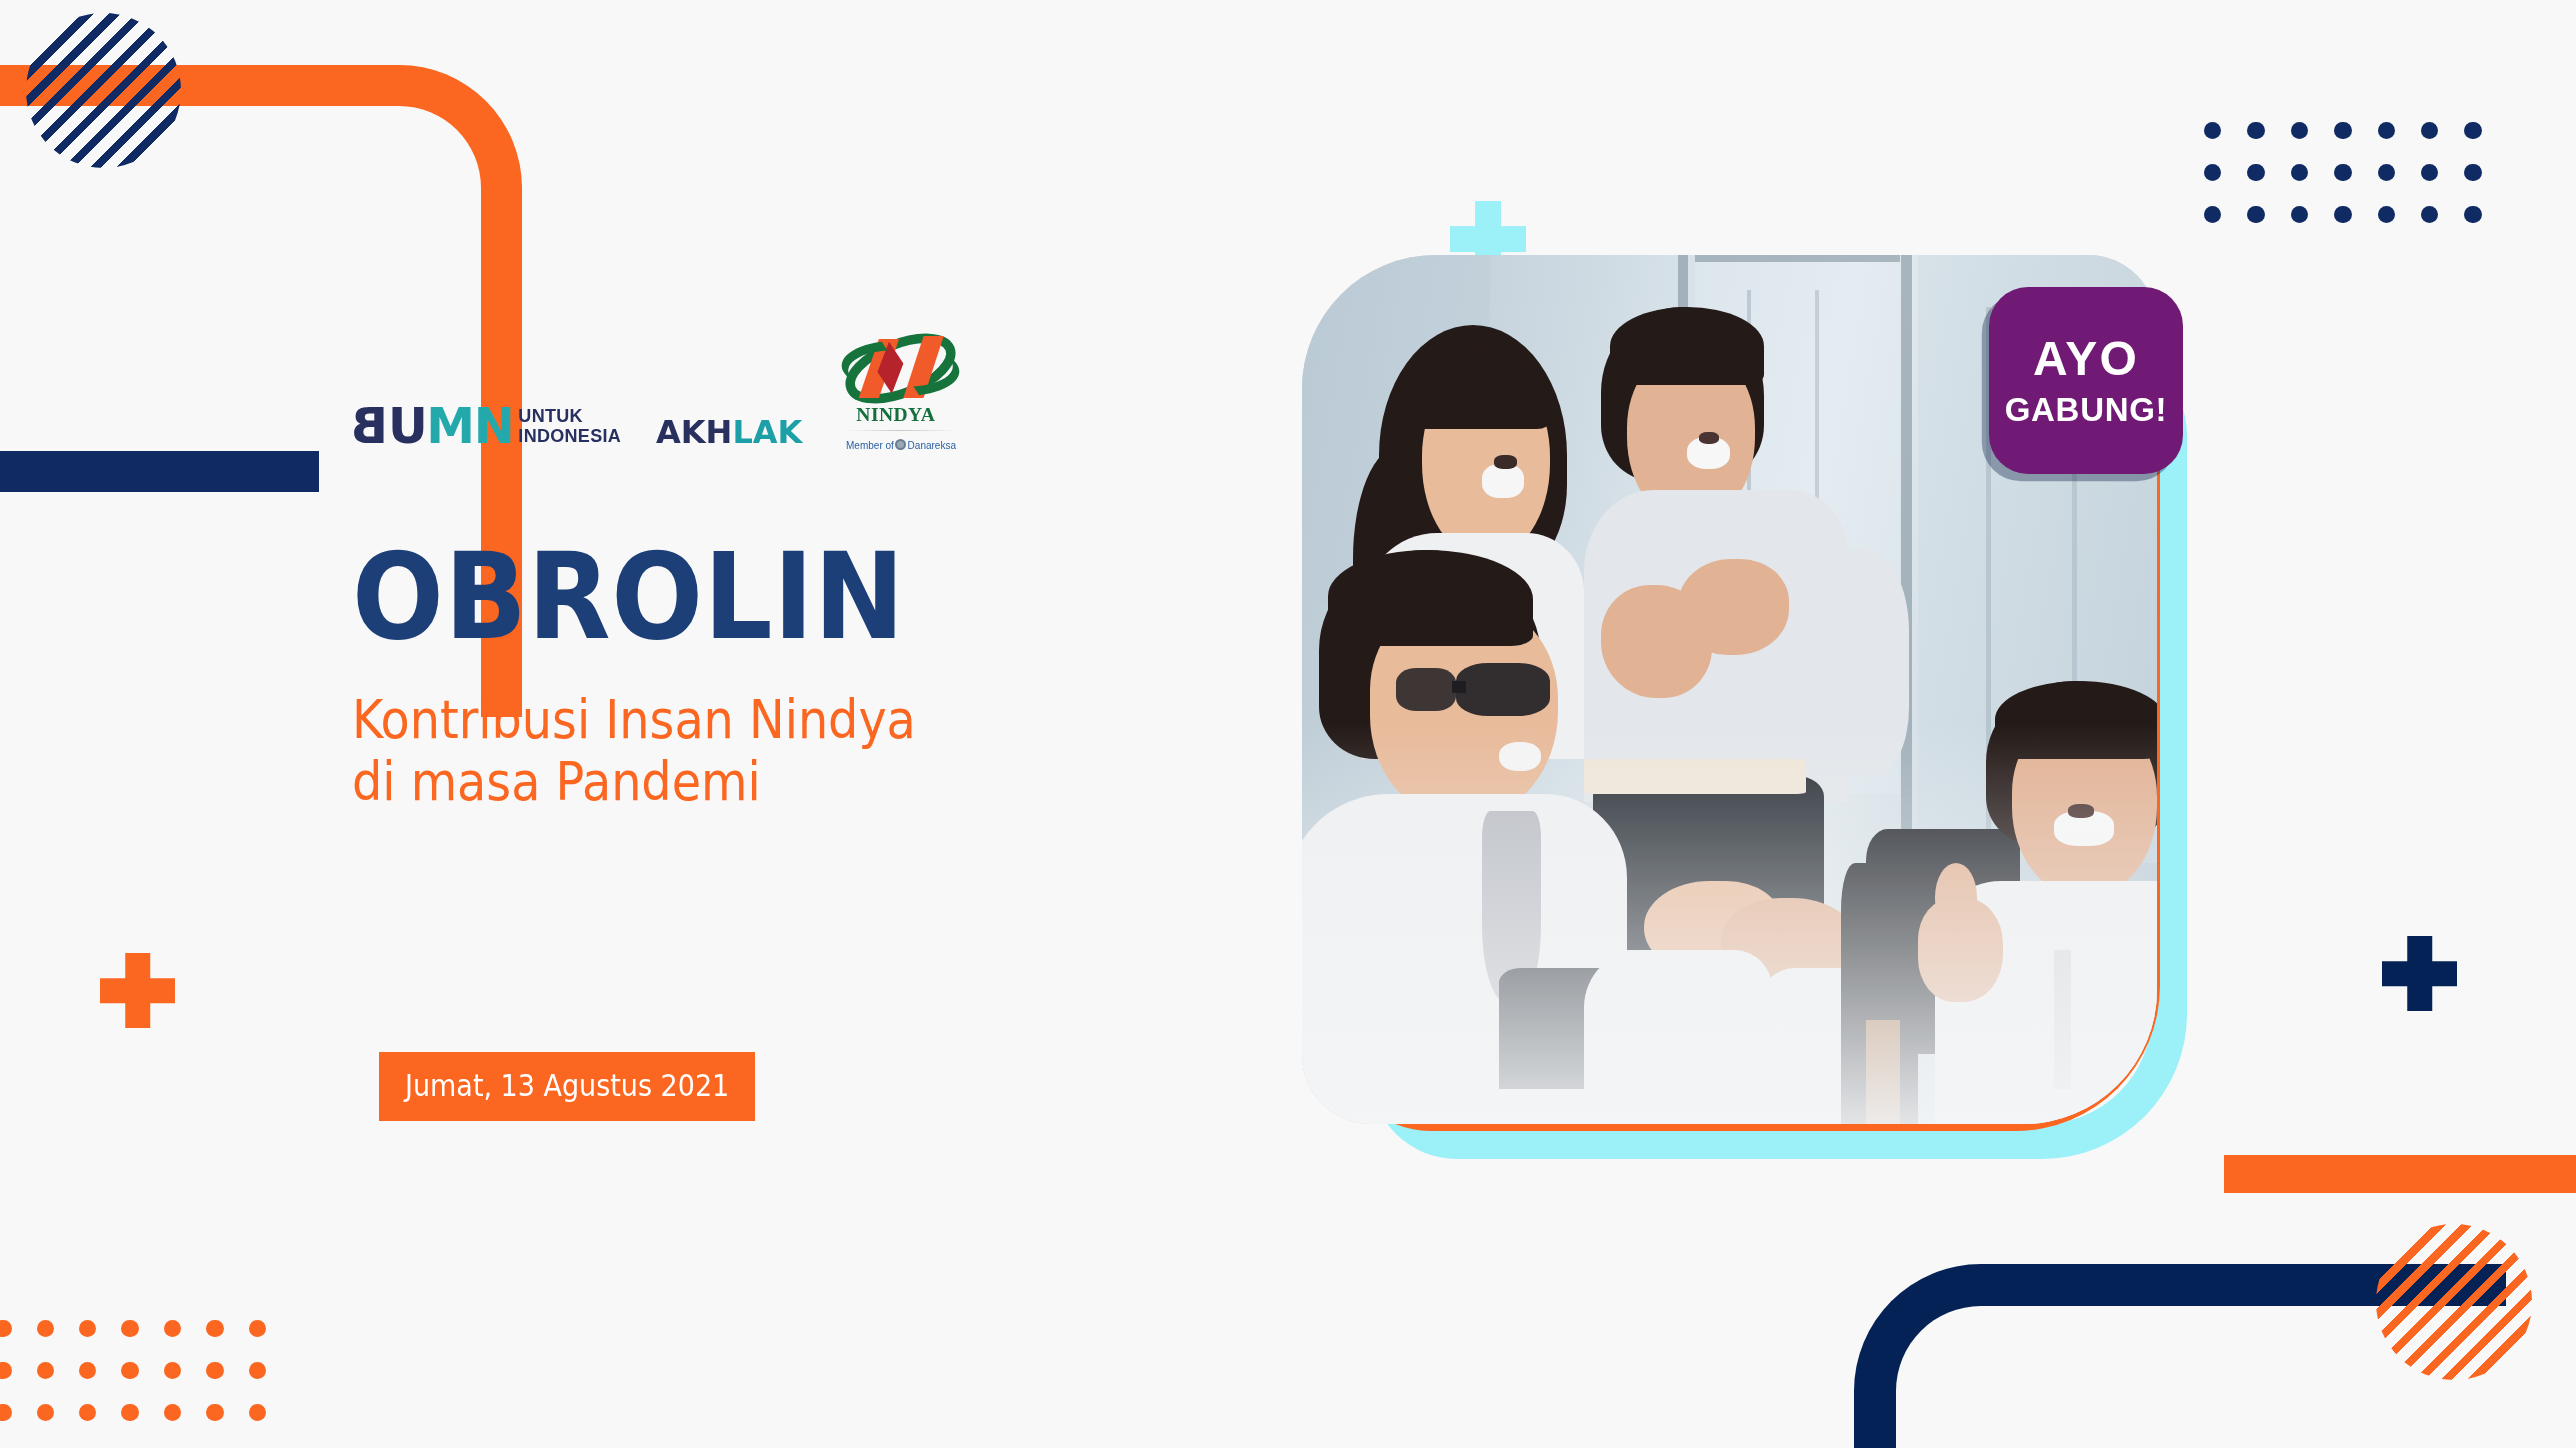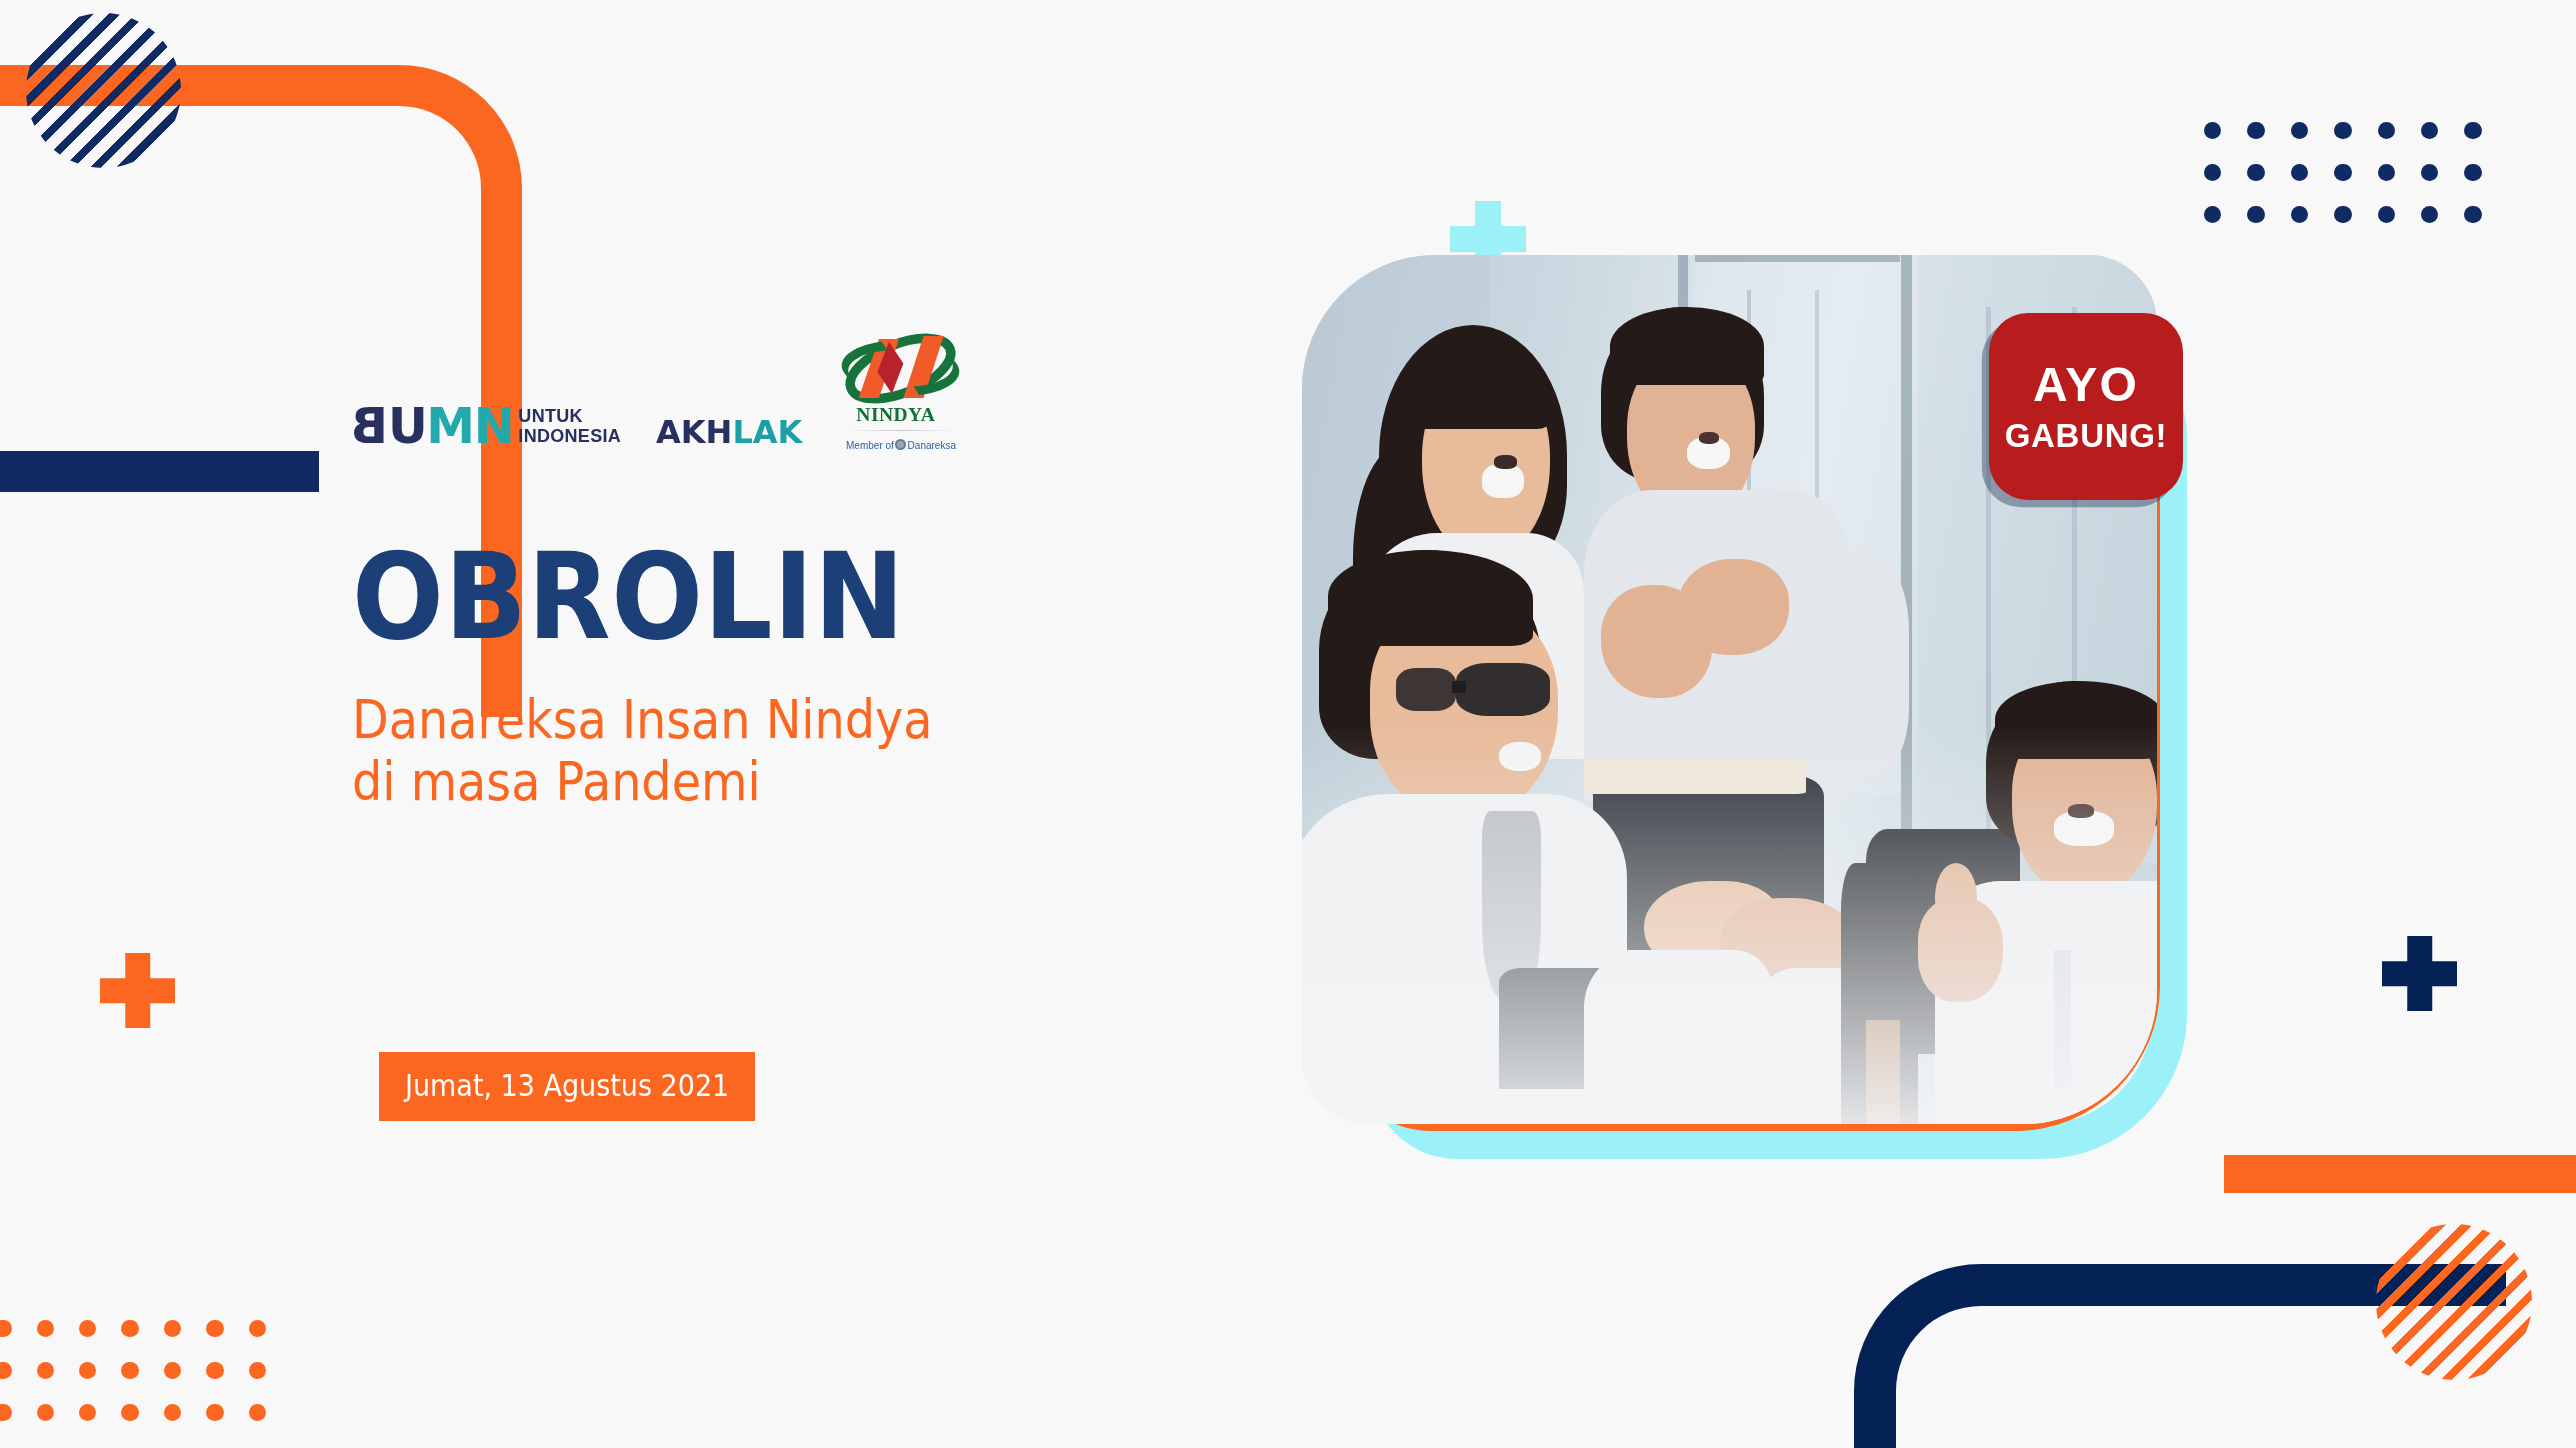--- a/index.html
+++ b/index.html
@@ -214,23 +214,23 @@
   .ppl{ position:absolute; }
   .skin{ background:#e8bb9b; }
   .skin2{ background:#e2b294; }
   .hair{ background:#241a18; }
   .shirt{ background:#eef0f2; }
   .shirt2{ background:#e3e6ea; }
   .dark{ background:#2b3138; }
   .chair{ background:#23262b; }
 
   .ayo-badge{
-    position:absolute; left:713px; top:58px;
+    position:absolute; left:713px; top:32px;
     width:194px; height:187px;
-    background:#b91c1c;
+    background:#701a75;
     border-radius:39px;
     display:flex; flex-direction:column;
     align-items:center; justify-content:center;
     color:#ffffff;
     box-shadow:-7.2px 7.2px 0 0 rgba(6,22,64,.35);
   }
   .ayo-1{ font-size:48px; font-weight:bold; letter-spacing:2.2px; line-height:1; }
   .ayo-2{ font-size:33px; font-weight:bold; letter-spacing:0.7px; line-height:1; margin-top:10px; }
 </style>
 </head>
@@ -336,21 +336,21 @@
       <div class="nindya-member">
         <span>Member of</span><span class="dot"></span><span>Danareksa</span>
       </div>
     </div>
 
   </div>
 
   <div class="headline">
     <div class="h-title">OBROLIN</div>
     <div class="h-desc">
-      <div>Danareksa Insan Nindya</div>
+      <div>Kontribusi Insan Nindya</div>
       <div>di masa Pandemi</div>
     </div>
   </div>
 
   <div class="date-badge">Jumat, 13 Agustus 2021</div>
 
   <div class="collage">
 
     <div class="band-cyan"></div>
     <div class="band-orange"></div>

